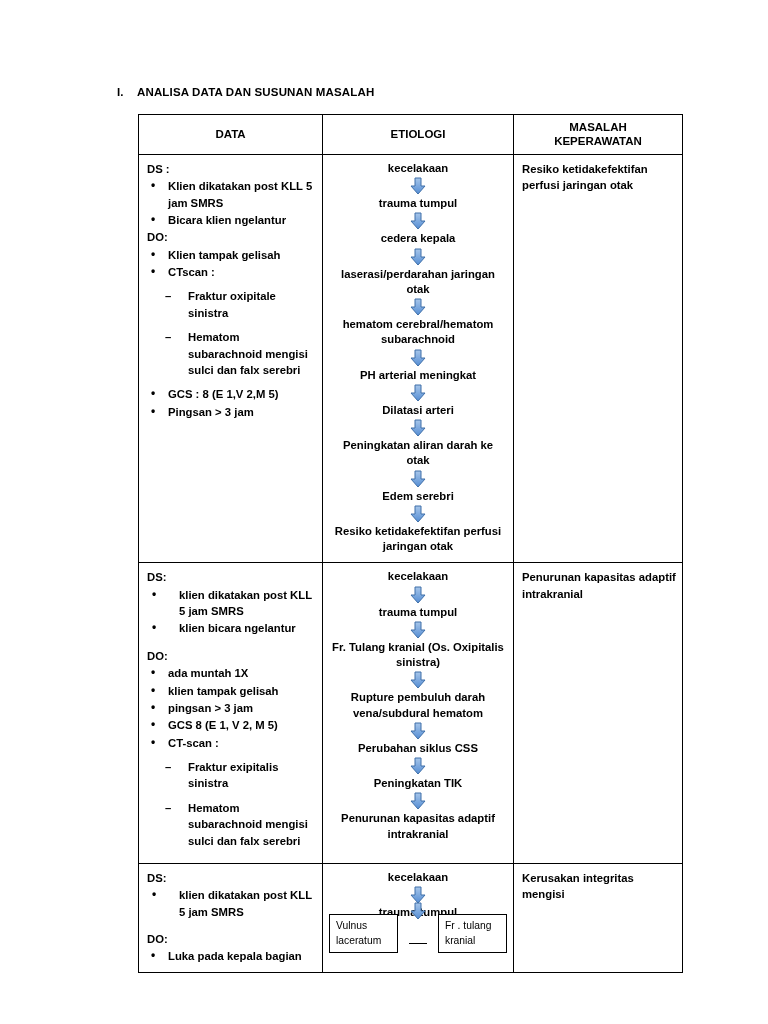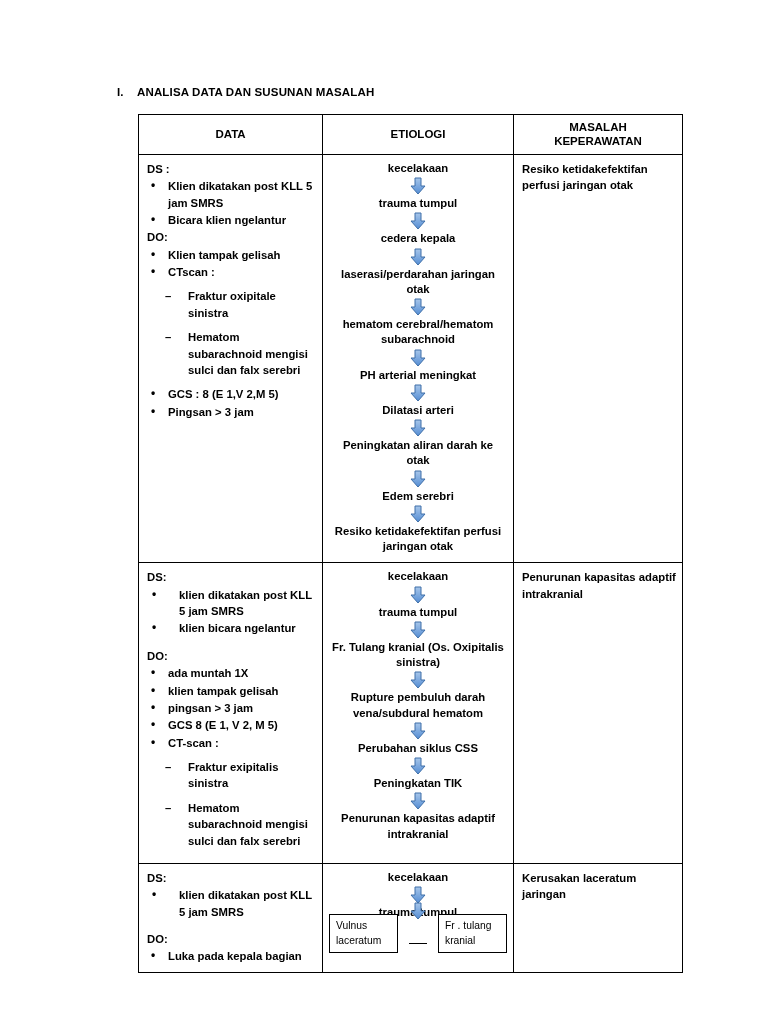--- a/index.html
+++ b/index.html
@@ -421,20 +421,20 @@
               </div>
               <div class="flowbox">
                 <div>Fr . tulang</div>
                 <div>kranial</div>
               </div>
             </div>
           </div>
         </td>
 
         <td>
-          <div class="masalah">Kerusakan laceratum jaringan</div>
+          <div class="masalah">Kerusakan integritas mengisi</div>
         </td>
       </tr>
 
     </tbody>
   </table>
 
 </div>
 
 </body></html>

